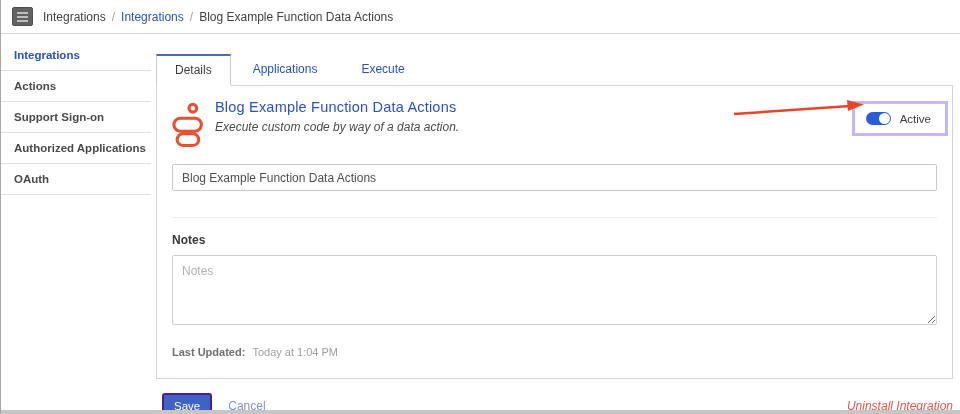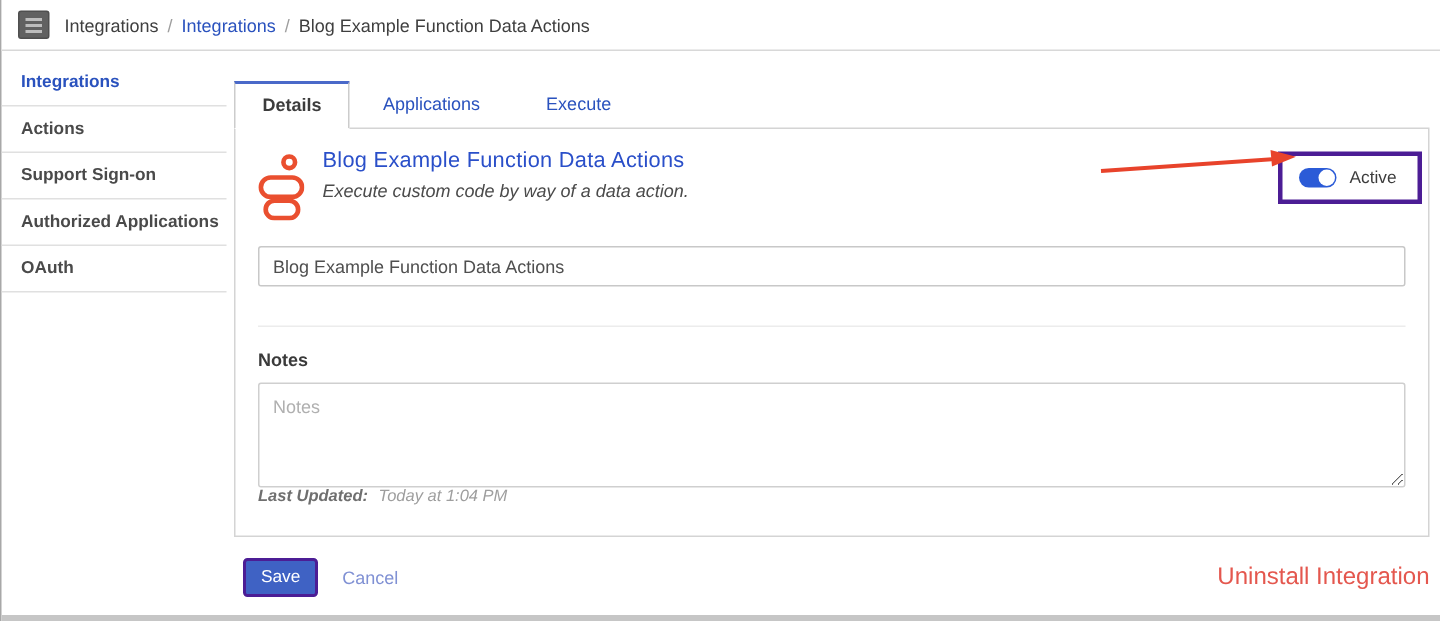--- a/index.html
+++ b/index.html
@@ -68,40 +68,39 @@
     background: transparent;
   }
   .tab.active {
     color: #3c3c3c;
     background: #fff;
     border: 1px solid #cccccc;
     border-top: 2px solid #4a69c9;
     border-bottom: 1px solid #ffffff;
     margin-bottom: -1px;
     padding: 7px 18px 8px;
-    font-weight: bold;
   }
 
   
   .panel {
     border: 1px solid #d4d4d4;
     background: #fff;
     padding: 0 15px;
     position: relative;
     z-index: 1;
   }
   .panel-header { display: flex; align-items: flex-start; padding-top: 13px; }
   .app-icon { width: 31px; height: 45px; margin-top: 3px; flex: none; }
   .head-text { margin-left: 12px; }
   .head-title { font-size: 14.5px; font-weight: 500; color: #2a4fc9; letter-spacing: .2px; }
   .head-sub { font-size: 12px; color: #4b4b4b; margin-top: 5px; font-style: italic; }
   .spacer { flex: 1; }
 
   .status-box {
-    border: 3px solid #4c1d95;
+    border: 3px solid #c4b5fd;
     padding: 8px 14px 8px 11px;
     display: flex; align-items: center;
     margin-top: 2px;
     margin-right: -11px;
     background: #fff;
   }
   .toggle {
     width: 25px; height: 13px;
     border-radius: 7px;
     background: #2b5bd7;
@@ -145,42 +144,42 @@
     padding: 8px 9px;
     font-size: 12px;
     color: #4f4f4f;
     font-family: "Liberation Sans", "DejaVu Sans", sans-serif;
     outline: none;
     resize: both;
   }
   .notes-area::placeholder { color: #b0b0b0; }
   .name-input::placeholder { color: #b0b0b0; }
 
-  .last-updated { margin-top: 0; padding-bottom: 20px; font-size: 11px; font-style: italic; }
+  .last-updated { margin-top: 21px; padding-bottom: 20px; font-size: 11px; }
   .lu-label { font-weight: bold; color: #6f6f6f; }
   .lu-value { color: #9e9e9e; margin-left: 4px; }
 
   
   .footer-row {
     display: flex; align-items: center;
     margin-top: 14px;
     padding-left: 6px;
   }
   .save-btn {
     background: #3f62c4;
     border: 2px solid #4c1d95;
     border-radius: 3px;
     color: #fff;
     font-size: 11.5px;
     font-family: "Liberation Sans", "DejaVu Sans", sans-serif;
     padding: 5px 10px;
     cursor: pointer;
   }
   .cancel-link { margin-left: 16px; font-size: 12px; color: #8091d4; cursor: pointer; }
-  .uninstall-link { font-size: 16px; color: #e4574e; cursor: pointer; }
+  .uninstall-link { font-size: 12px; color: #e4574e; cursor: pointer; font-style: italic; }
 
   
   .annotation-overlay {
     position: absolute;
     left: 0; top: 0;
     width: 960px; height: 414px;
     pointer-events: none;
     z-index: 5;
   }
 

